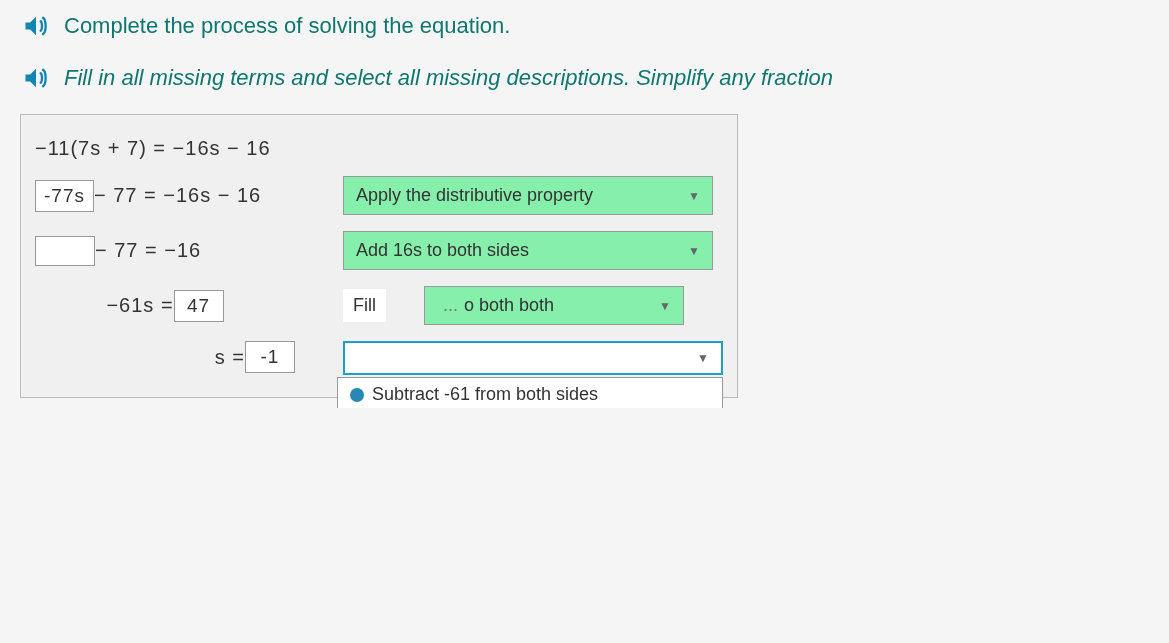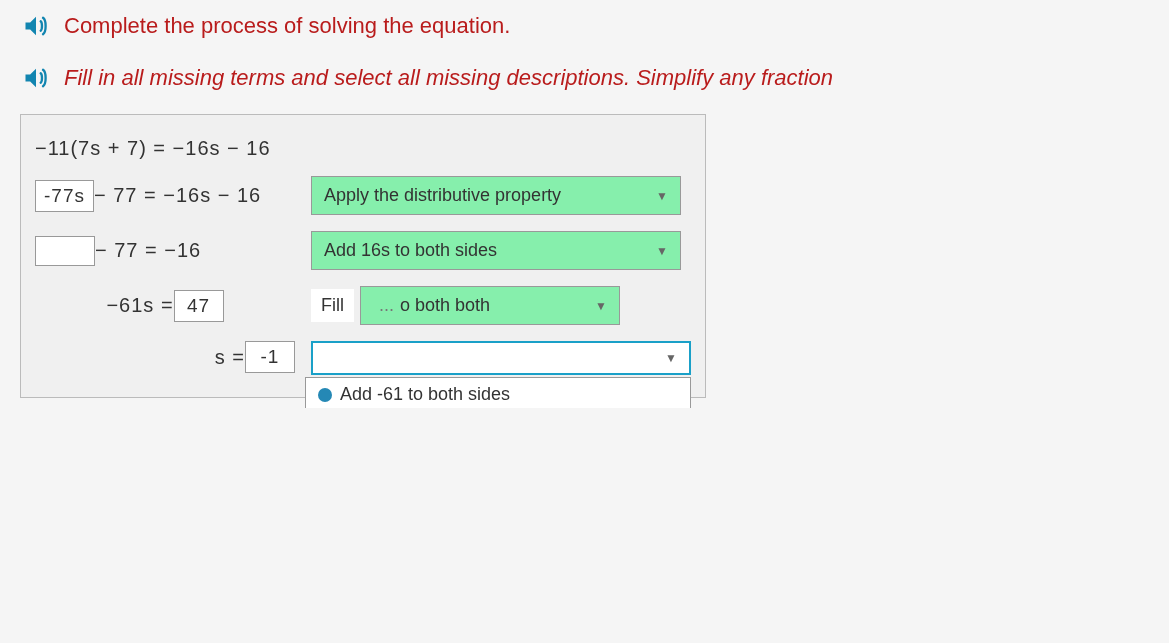--- a/index.html
+++ b/index.html
@@ -12,21 +12,21 @@
       background: #f5f5f5;
       padding: 10px 20px;
       color: #333;
       width: 1169px;
     }
     .instruction-line {
       display: flex;
       align-items: center;
       margin-bottom: 20px;
       font-size: 22px;
-      color: #b91c1c;
+      color: #0f766e;
       text-align: center;
     }
     .sound-icon {
       display: inline-flex;
       align-items: center;
       justify-content: center;
       width: 32px;
       height: 32px;
       margin-right: 12px;
       flex-shrink: 0;
@@ -136,20 +136,21 @@
     .italic {
       font-style: italic;
     }
     .eq-text {
       font-family: Arial, sans-serif;
     }
     .row-wrap {
       display: flex;
       align-items: center;
       flex-wrap: nowrap;
+      gap: 32px;
     }
     .row-inner {
       display: flex;
       align-items: center;
     }
     .drop-wrap {
       position: relative;
       display: inline-block;
     }
     .ellipsis {
@@ -235,24 +236,20 @@
       <span class="input-box">-1</span>
     </div>
     <div class="drop-wrap">
       <div class="dropdown selected-open">
         <span></span>
         <span class="caret">▼</span>
       </div>
       <div class="dropdown-menu">
         <div class="dropdown-item">
           <span class="marker blue"></span>
-          <span>Add -61 to both sides</span>
-        </div>
-        <div class="dropdown-item">
-          <span class="marker blue"></span>
           <span>Subtract -61 from both sides</span>
         </div>
         <div class="dropdown-item">
           <span class="marker"></span>
           <span>Multiply both sides by -61</span>
         </div>
         <div class="dropdown-item">
           <span class="marker"></span>
           <span>Divide both sides by -61</span>
         </div>

